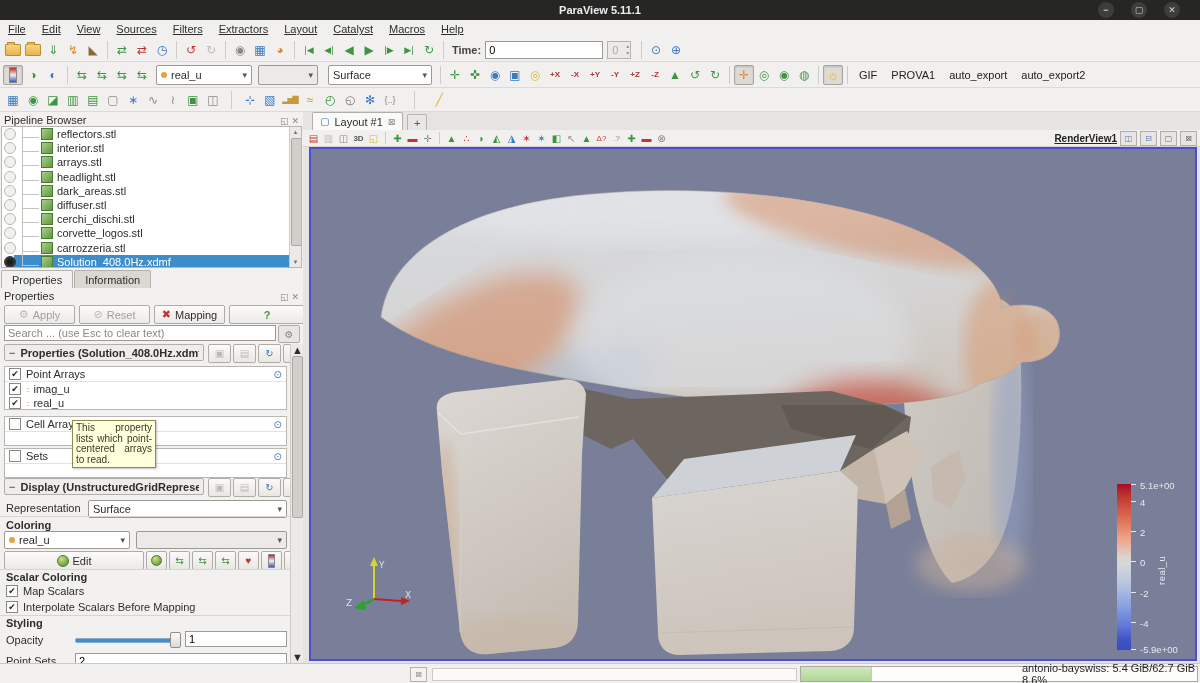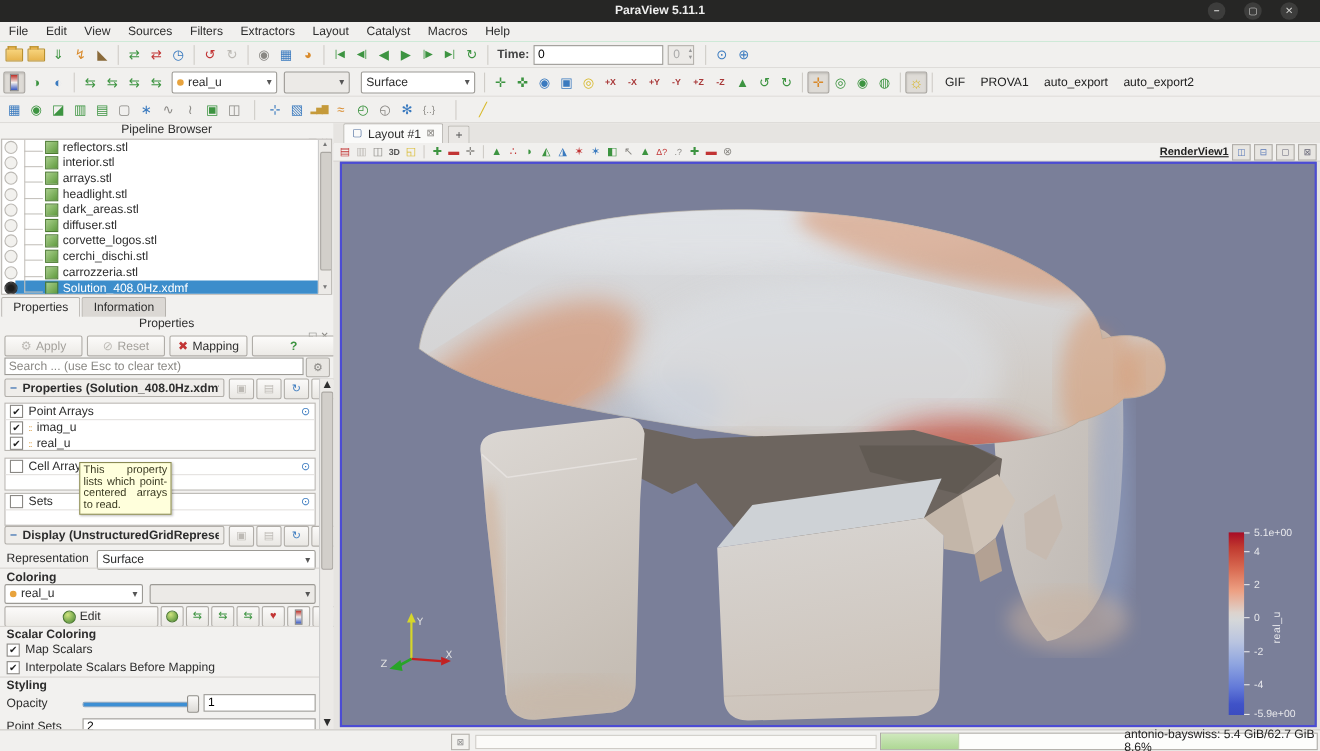--- a/index.html
+++ b/index.html
@@ -7,21 +7,21 @@
        font-family:"Liberation Sans","DejaVu Sans",sans-serif;font-size:11px;color:#2d2d2d;
        -webkit-font-smoothing:antialiased;}
   .abs{position:absolute;}
   
   .titlebar{position:absolute;left:0;top:0;width:1200px;height:20px;background:#262625;
             display:flex;align-items:center;justify-content:center;color:#efefef;font-weight:bold;}
   .winbtn{position:absolute;top:2px;width:16px;height:16px;border-radius:50%;background:#3d3d3c;
           color:#cfcfcd;font-size:9px;display:flex;align-items:center;justify-content:center;}
   
   .menubar{position:absolute;left:0;top:20px;width:1200px;height:18px;background:#f1f0ee;
-           display:flex;align-items:flex-end;border-bottom:4px solid #22c55e;}
+           display:flex;align-items:flex-end;border-bottom:4px solid #22c55e;text-decoration:underline;}
   .menu-item{padding:0 8px;height:18px;display:flex;align-items:center;color:#2d2d2d;}
   .menu-item::first-letter{text-decoration:underline;}
   
   .tb{position:absolute;left:0;width:1200px;background:#f1f0ee;display:flex;align-items:center;
       border-bottom:1px solid #dcdad6;padding-left:3px;box-sizing:border-box;}
   .tbtn{min-width:20px;height:20px;display:flex;align-items:center;justify-content:center;
         border:1px solid transparent;border-radius:2px;font-size:12px;color:#666;box-sizing:border-box;}
   .tbtn.sm{min-width:15px;height:15px;font-size:10px;}
   .tbtn.pressed{background:#dedbd6;border-color:#a9a6a1;box-shadow:inset 0 1px 2px rgba(0,0,0,.15);}
   .sep{width:1px;height:18px;background:#cfccc7;margin:0 4px;flex:0 0 auto;}
@@ -39,21 +39,21 @@
        align-items:center;padding:0 4px;gap:4px;box-sizing:border-box;}
   .ddw .dda{margin-left:auto;color:#555;font-size:9px;}
   .ddw.disabled{background:#eceae7;color:#aaa;}
   .dot{width:6px;height:6px;border-radius:50%;background:#e8a33d;flex:0 0 auto;}
   .tin{height:18px;border:1px solid #9c9a95;background:#fff;padding:0 3px;font:inherit;box-sizing:border-box;}
   .spin{width:24px;height:18px;border:1px solid #b5b2ad;background:#eceae7;color:#aaa;display:flex;
         align-items:center;padding-left:4px;position:relative;box-sizing:border-box;}
   .spin .arr{position:absolute;right:1px;font-size:6px;color:#999;line-height:5px;}
   
   .leftpanel{position:absolute;left:0;top:112px;width:303px;height:551px;background:#f2f1ef;}
-  .dockhdr{position:absolute;left:0;width:100%;height:14px;display:flex;align-items:center;padding:0 4px;box-sizing:border-box;flex-direction:column;}
+  .dockhdr{position:absolute;left:0;width:100%;height:14px;display:flex;align-items:flex-end;padding:0 4px;box-sizing:border-box;}
   .dockbtns{margin-left:auto;display:flex;gap:3px;color:#8a8884;font-size:9px;}
   .tree{position:absolute;left:1px;top:14px;width:301px;height:142px;background:#fff;
         border:1px solid #b9b6b1;box-sizing:border-box;overflow:hidden;}
   .prow{height:14.2px;display:flex;align-items:center;position:relative;padding-left:2px;}
   .prow.selected::after{content:"";position:absolute;left:12px;right:12px;top:0;bottom:0;background:#3c8dcb;z-index:0;}
   .prow>*{position:relative;z-index:1;}
   .prow.selected .plabel{color:#fff;}
   .eye{width:10px;height:10px;border-radius:50%;border:1px solid #bcb9b4;background:#f2f1ee;flex:0 0 auto;}
   .eye.on{background:radial-gradient(circle,#1e1e1e 35%,#5a5a5a);border-color:#333;}
   .twig{width:16px;height:14px;border-left:1px solid #c6c3be;border-bottom:1px solid #c6c3be;
@@ -463,28 +463,28 @@
             <span class="eye"></span>
             <span class="twig"></span>
             <span class="cube"></span>
             <span class="plabel">diffuser.stl</span>
           </div>
 
           <div class="prow">
             <span class="eye"></span>
             <span class="twig"></span>
             <span class="cube"></span>
-            <span class="plabel">corvette_logos.stl</span>
+            <span class="plabel">cerchi_dischi.stl</span>
           </div>
 
           <div class="prow">
             <span class="eye"></span>
             <span class="twig"></span>
             <span class="cube"></span>
-            <span class="plabel">cerchi_dischi.stl</span>
+            <span class="plabel">corvette_logos.stl</span>
           </div>
 
           <div class="prow">
             <span class="eye"></span>
             <span class="twig"></span>
             <span class="cube"></span>
             <span class="plabel">carrozzeria.stl</span>
           </div>
 
           <div class="prow selected">

